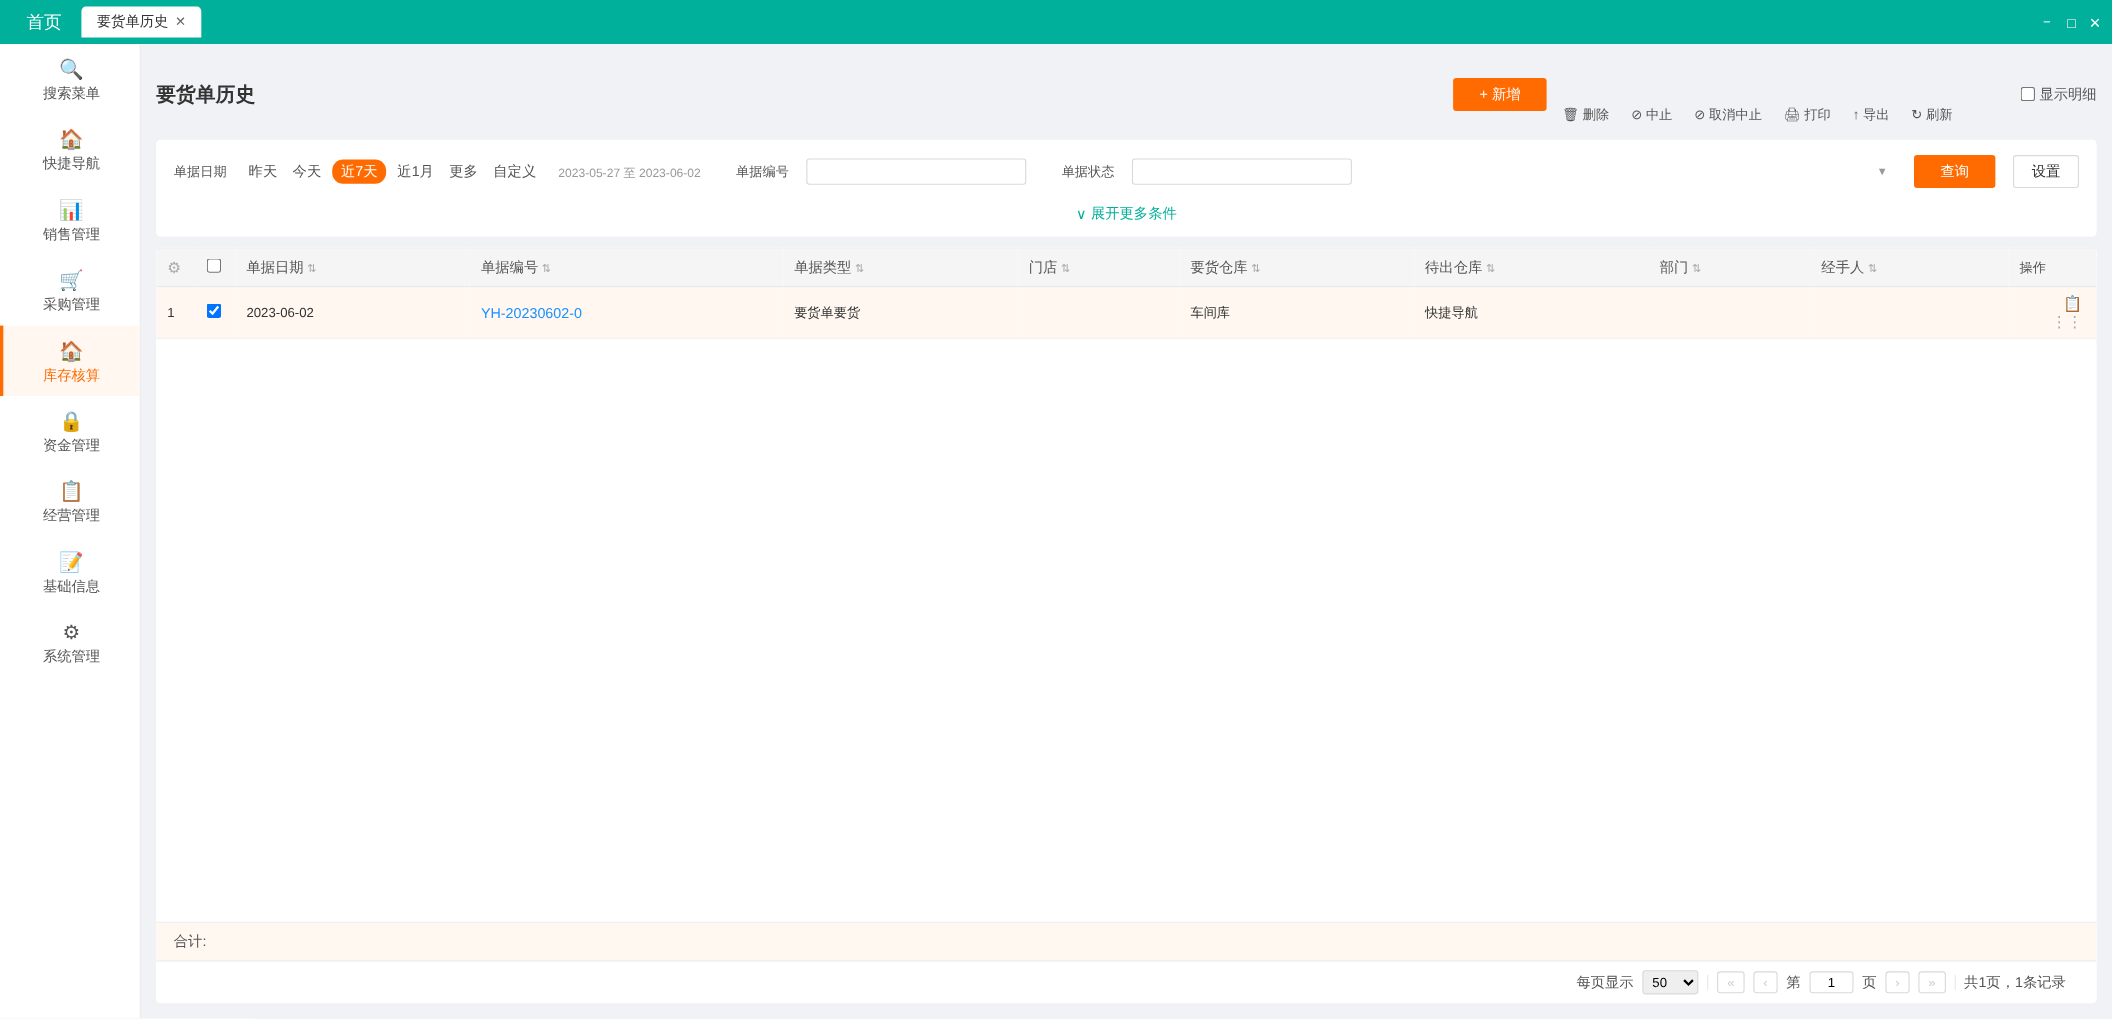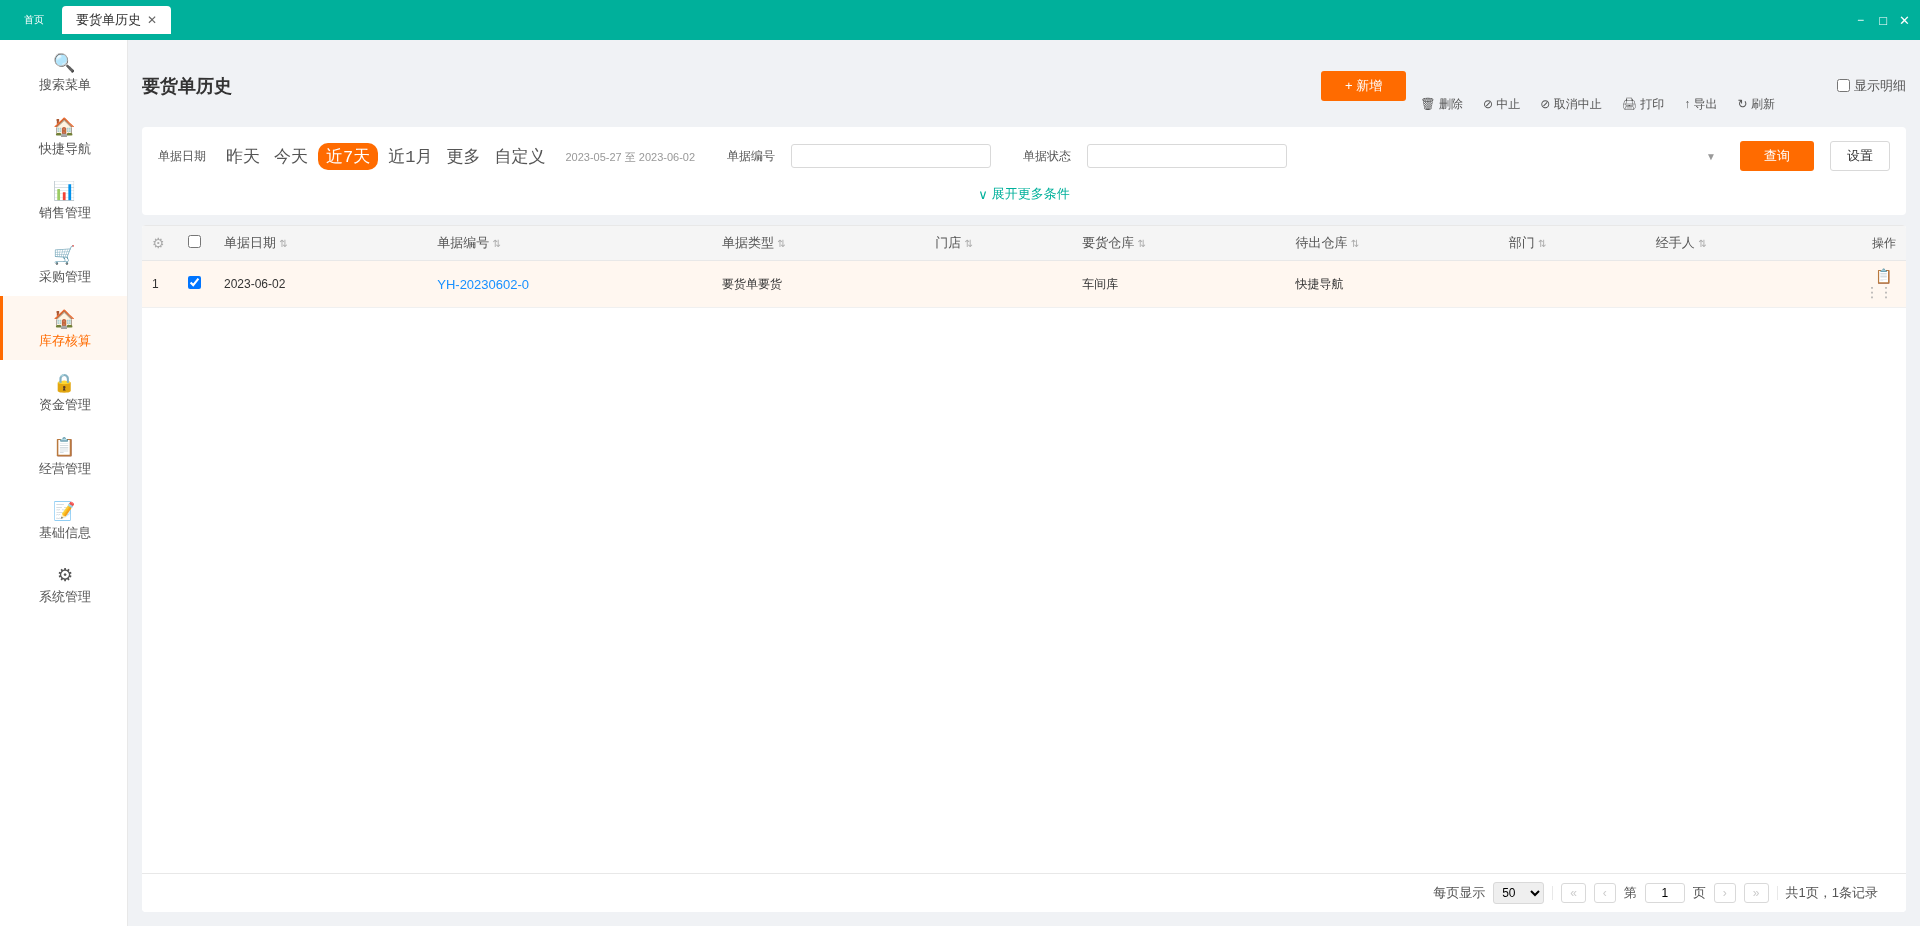--- a/index.html
+++ b/index.html
@@ -27,21 +27,21 @@
       font-size: 13px;
     }
     .tab-item.active {
       background: #fff;
       color: #333;
     }
     .tab-home {
       color: #fff;
       padding: 5px 14px;
       cursor: pointer;
-      font-size: 10px;
+      font-size: 16px;
     }
     .tab-close {
       font-size: 12px;
       cursor: pointer;
       color: #666;
     }
     .top-bar-right {
       margin-left: auto;
       display: flex;
       align-items: center;
@@ -171,26 +171,25 @@
       color: #555;
       font-size: 12px;
       white-space: nowrap;
     }
     .filter-dates {
       display: flex;
       align-items: center;
       gap: 6px;
     }
     .date-btn {
-      font-size: 17px;
+      font-size: 13px;
       color: #555;
       cursor: pointer;
       padding: 2px 4px;
       border-radius: 2px;
-      font-family: Liberation Mono, monospace;
     }
     .date-btn.active {
       background: #ff6b00;
       color: #fff;
       border-radius: 10px;
       padding: 2px 8px;
     }
     .date-range-text {
       font-size: 11px;
       color: #999;
@@ -470,21 +469,21 @@
               <span class="sort-icon">⇅</span>
             </th>
             <th class="sortable">
               <span>部门</span>
               <span class="sort-icon">⇅</span>
             </th>
             <th class="sortable">
               <span>经手人</span>
               <span class="sort-icon">⇅</span>
             </th>
-            <th style="width:80px; text-align:right;">操作</th>
+            <th style="width:80px; text-align:left;">操作</th>
           </tr>
         </thead>
         <tbody>
           <tr class="selected">
             <td>1</td>
             <td>
               <input type="checkbox" checked="" style="">
             </td>
             <td>2023-06-02</td>
             <td>
@@ -499,20 +498,23 @@
             <td style="text-align:right;">
               <span class="row-action">📋</span>
               <span class="row-action">⋮⋮</span>
             </td>
           </tr>
         </tbody>
       </table>
 
       <div style="flex:1;"></div>
 
+      <div class="table-footer">
+        <span>合计:</span>
+      </div>
 
       <div class="pagination-bar">
         <span>每页显示</span>
         <select>
           <option value="50" selected="">50</option>
           <option value="10">10</option>
           <option value="20">20</option>
           <option value="100">100</option>
         </select>
         <div class="divider"></div>

